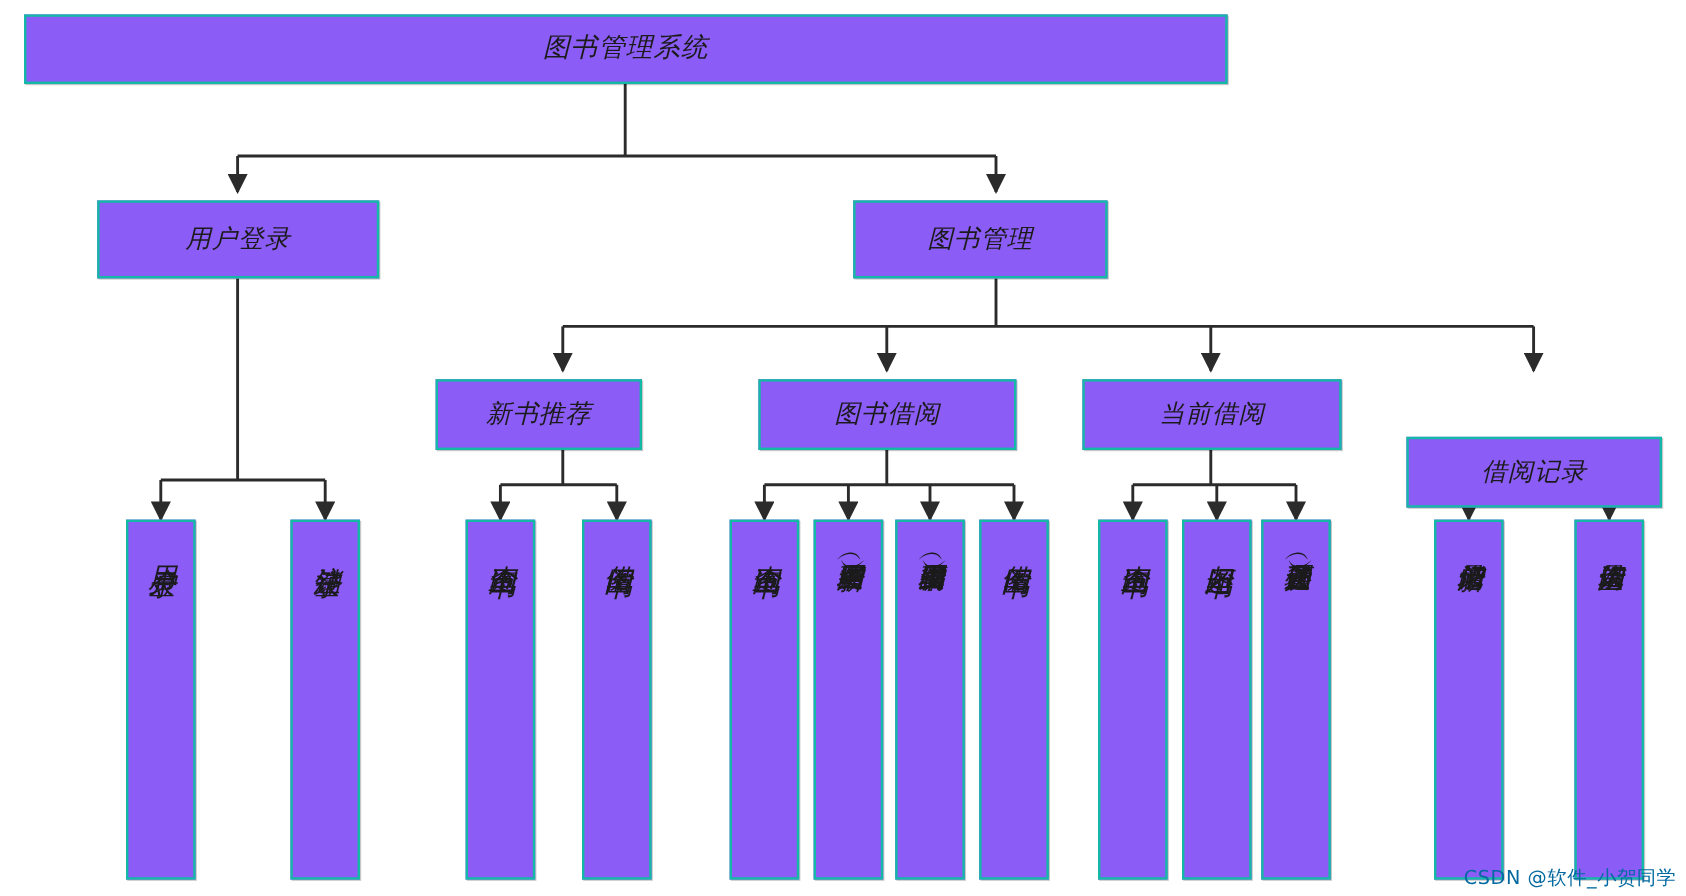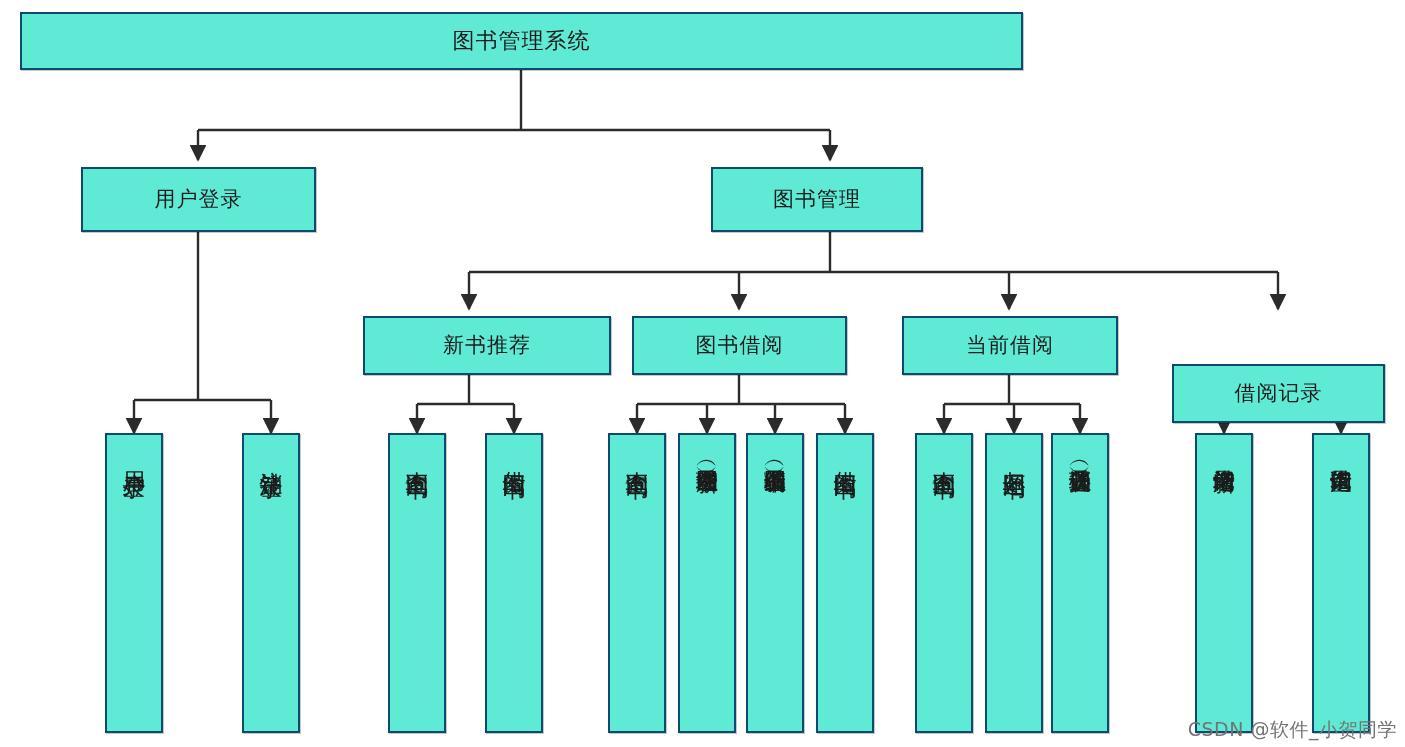--- a/index.html
+++ b/index.html
@@ -22,27 +22,28 @@
     position: absolute;
     left: 0;
     top: 0;
     width: 1405px;
     height: 747px;
     pointer-events: none;
   }
   .node {
     position: absolute;
     box-sizing: border-box;
-    border: 2px solid #0c4a6e;
-    background: #5eead4;
+    border: 2px solid #14b8a6;
+    background: #8b5cf6;
     box-shadow: 1px 1px 0 rgba(0,0,0,0.22);
     display: flex;
     align-items: center;
     justify-content: center;
     color: #1b1b1b;
+    font-style: italic;
   }
   .node .lbl {
     display: block;
     text-align: center;
     line-height: 1.05;
     white-space: nowrap;
   }
   
   .node.h .lbl {
     font-size: 21px;
@@ -68,22 +69,22 @@
   }
   .node.v.tight .lbl {
     font-size: 22px;
     letter-spacing: 0px;
     line-height: 1.1;
   }
   #watermark {
     position: absolute;
     right: 8px;
     bottom: 4px;
-    font-size: 19px;
-    color: #737373;
+    font-size: 16px;
+    color: #0369a1;
     letter-spacing: 0.5px;
     white-space: nowrap;
     user-select: none;
   }
 </style>
 </head>
 <body>
 
 <div id="canvas">
 
@@ -141,21 +142,21 @@
     <span class="lbl">图书管理系统</span>
   </div>
 
   <div class="node h" style="left:81px; top:167px; width:235px; height:65px;">
     <span class="lbl">用户登录</span>
   </div>
   <div class="node h" style="left:711px; top:167px; width:212px; height:65px;">
     <span class="lbl">图书管理</span>
   </div>
 
-  <div class="node h" style="left:363px; top:316px; width:248px; height:59px;">
+  <div class="node h" style="left:363px; top:316px; width:172px; height:59px;">
     <span class="lbl">新书推荐</span>
   </div>
   <div class="node h" style="left:902px; top:316px; width:216px; height:59px;">
     <span class="lbl">当前借阅</span>
   </div>
   <div class="node h" style="left:632px; top:316px; width:215px; height:59px;">
     <span class="lbl">图书借阅</span>
   </div>
   <div class="node h" style="left:1172px; top:316px; width:213px; height:59px;margin-top:48px;">
     <span class="lbl">借阅记录</span>

